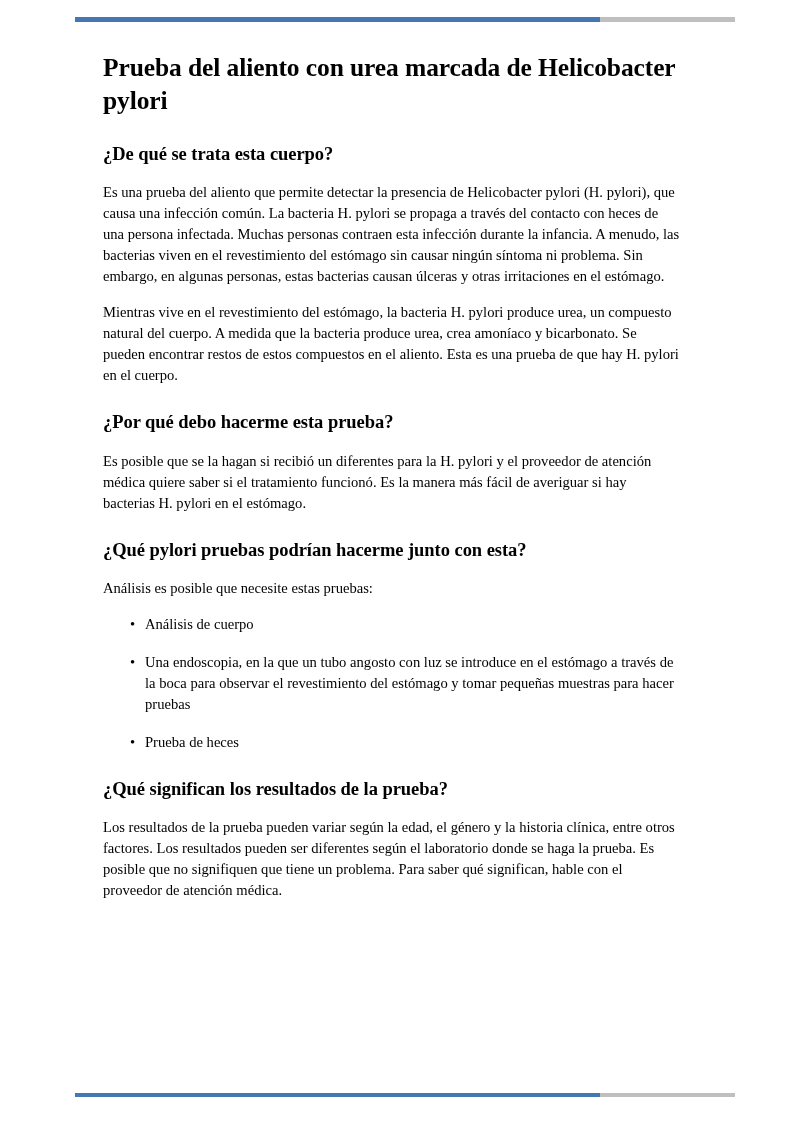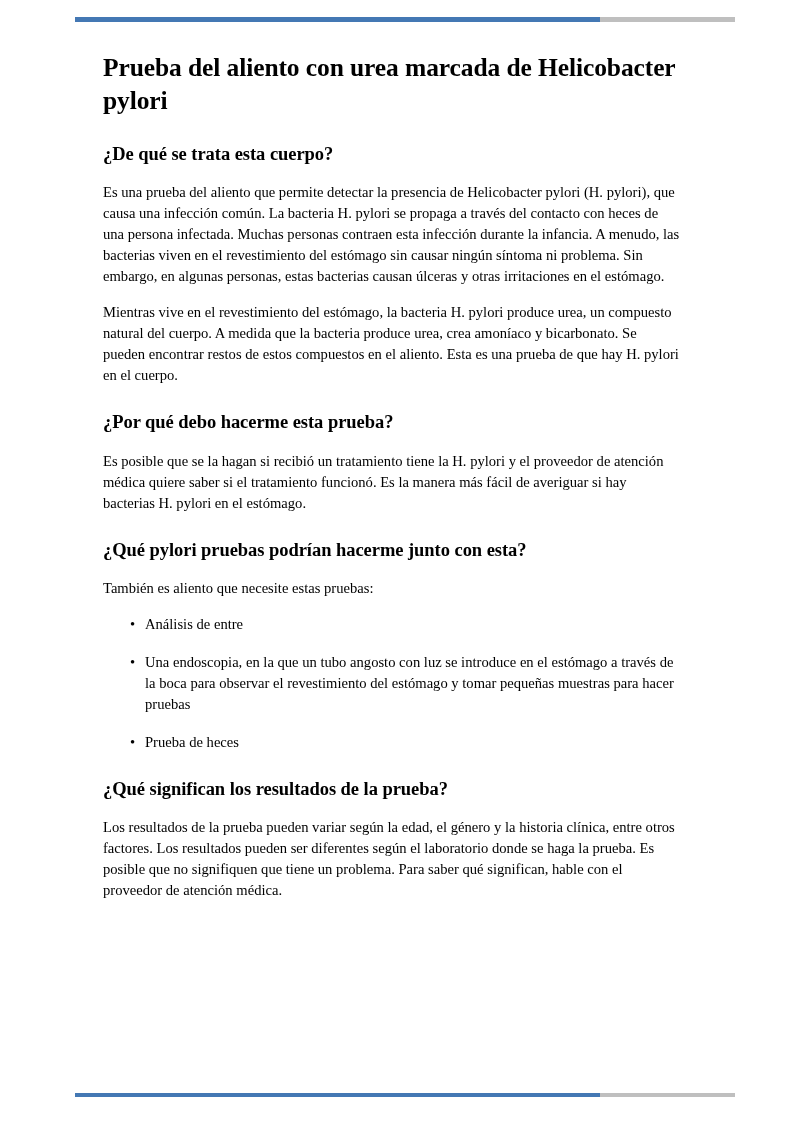--- a/index.html
+++ b/index.html
@@ -136,30 +136,30 @@
 
 
     <div class="section">
       <h2 class="section-heading">¿De qué se trata esta cuerpo?</h2>
       <p class="body-text">Es una prueba del aliento que permite detectar la presencia de Helicobacter pylori (H. pylori), que causa una infección común. La bacteria H. pylori se propaga a través del contacto con heces de una persona infectada. Muchas personas contraen esta infección durante la infancia. A menudo, las bacterias viven en el revestimiento del estómago sin causar ningún síntoma ni problema. Sin embargo, en algunas personas, estas bacterias causan úlceras y otras irritaciones en el estómago.</p>
       <p class="body-text">Mientras vive en el revestimiento del estómago, la bacteria H. pylori produce urea, un compuesto natural del cuerpo. A medida que la bacteria produce urea, crea amoníaco y bicarbonato. Se pueden encontrar restos de estos compuestos en el aliento. Esta es una prueba de que hay H. pylori en el cuerpo.</p>
     </div>
 
     <div class="section">
       <h2 class="section-heading">¿Por qué debo hacerme esta prueba?</h2>
-      <p class="body-text">Es posible que se la hagan si recibió un tratamiento tiene la H. pylori y el proveedor de atención médica quiere saber si el tratamiento funcionó. Es la manera más fácil de averiguar si hay bacterias H. pylori en el estómago.</p>
+      <p class="body-text">Es posible que se la hagan si recibió un diferentes para la H. pylori y el proveedor de atención médica quiere saber si el tratamiento funcionó. Es la manera más fácil de averiguar si hay bacterias H. pylori en el estómago.</p>
     </div>
 
     <div class="section">
       <h2 class="section-heading">¿Qué pylori pruebas podrían hacerme junto con esta?</h2>
-      <p class="body-text">También es aliento que necesite estas pruebas:</p>
+      <p class="body-text">Análisis es posible que necesite estas pruebas:</p>
       <ul class="bullet-list">
         <li>
           <span class="bullet-dot">•</span>
-          <span>Análisis de entre</span>
+          <span>Análisis de cuerpo</span>
         </li>
         <li>
           <span class="bullet-dot">•</span>
           <span>Una endoscopia, en la que un tubo angosto con luz se introduce en el estómago a través de la boca para observar el revestimiento del estómago y tomar pequeñas muestras para hacer pruebas</span>
         </li>
         <li>
           <span class="bullet-dot">•</span>
           <span>Prueba de heces</span>
         </li>
       </ul>

